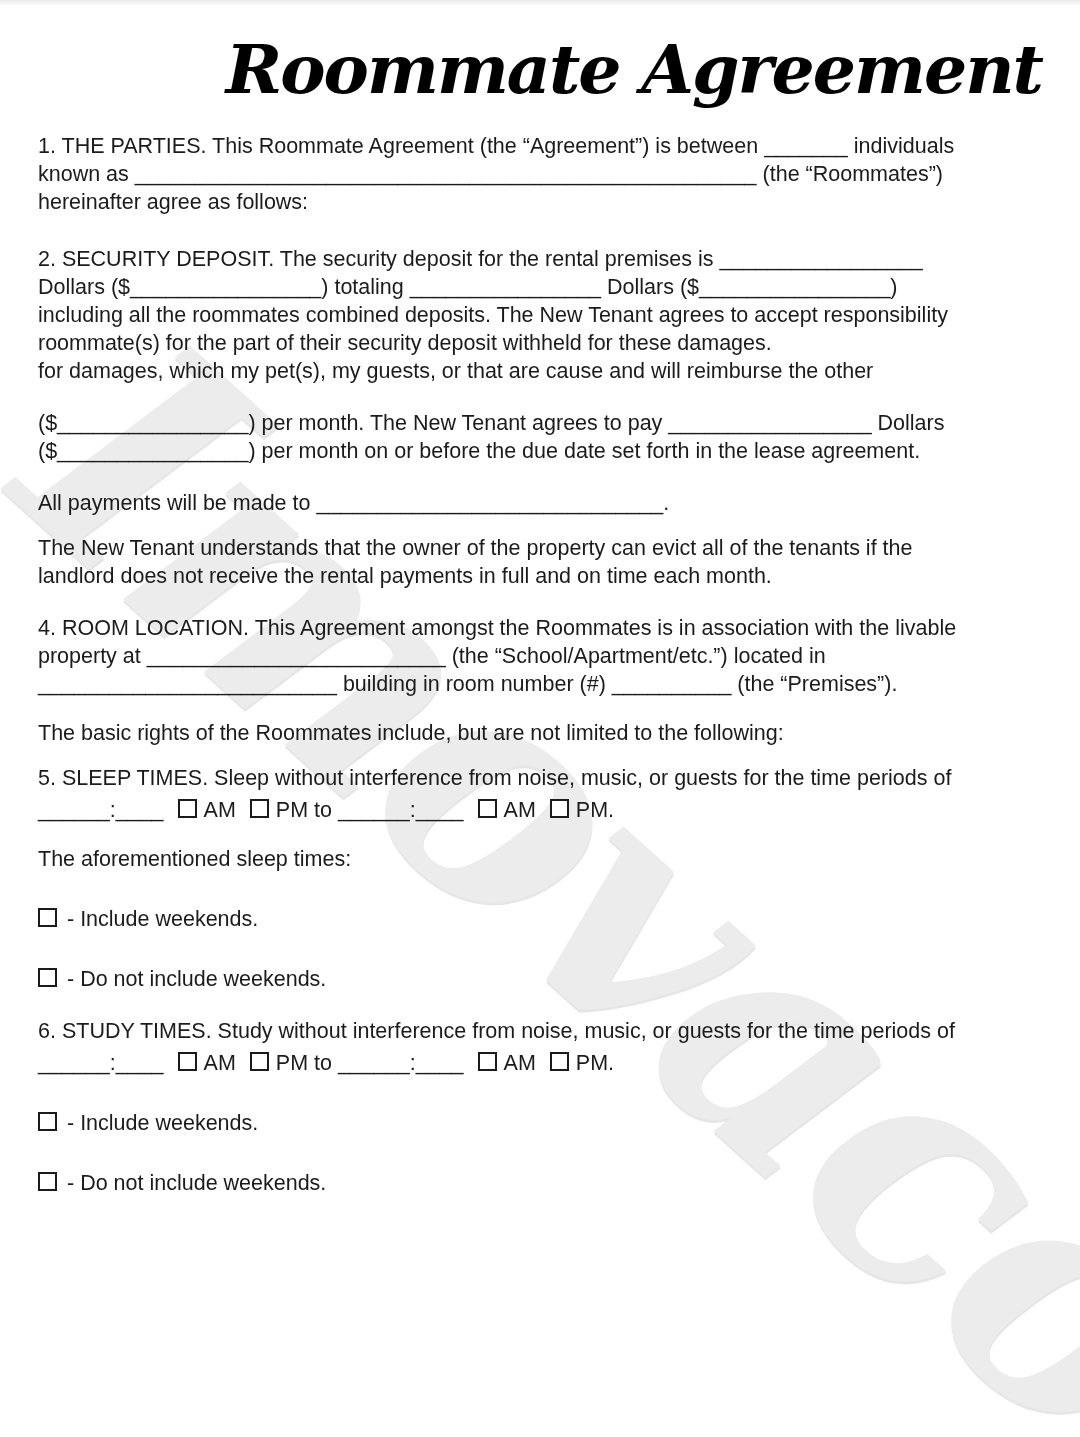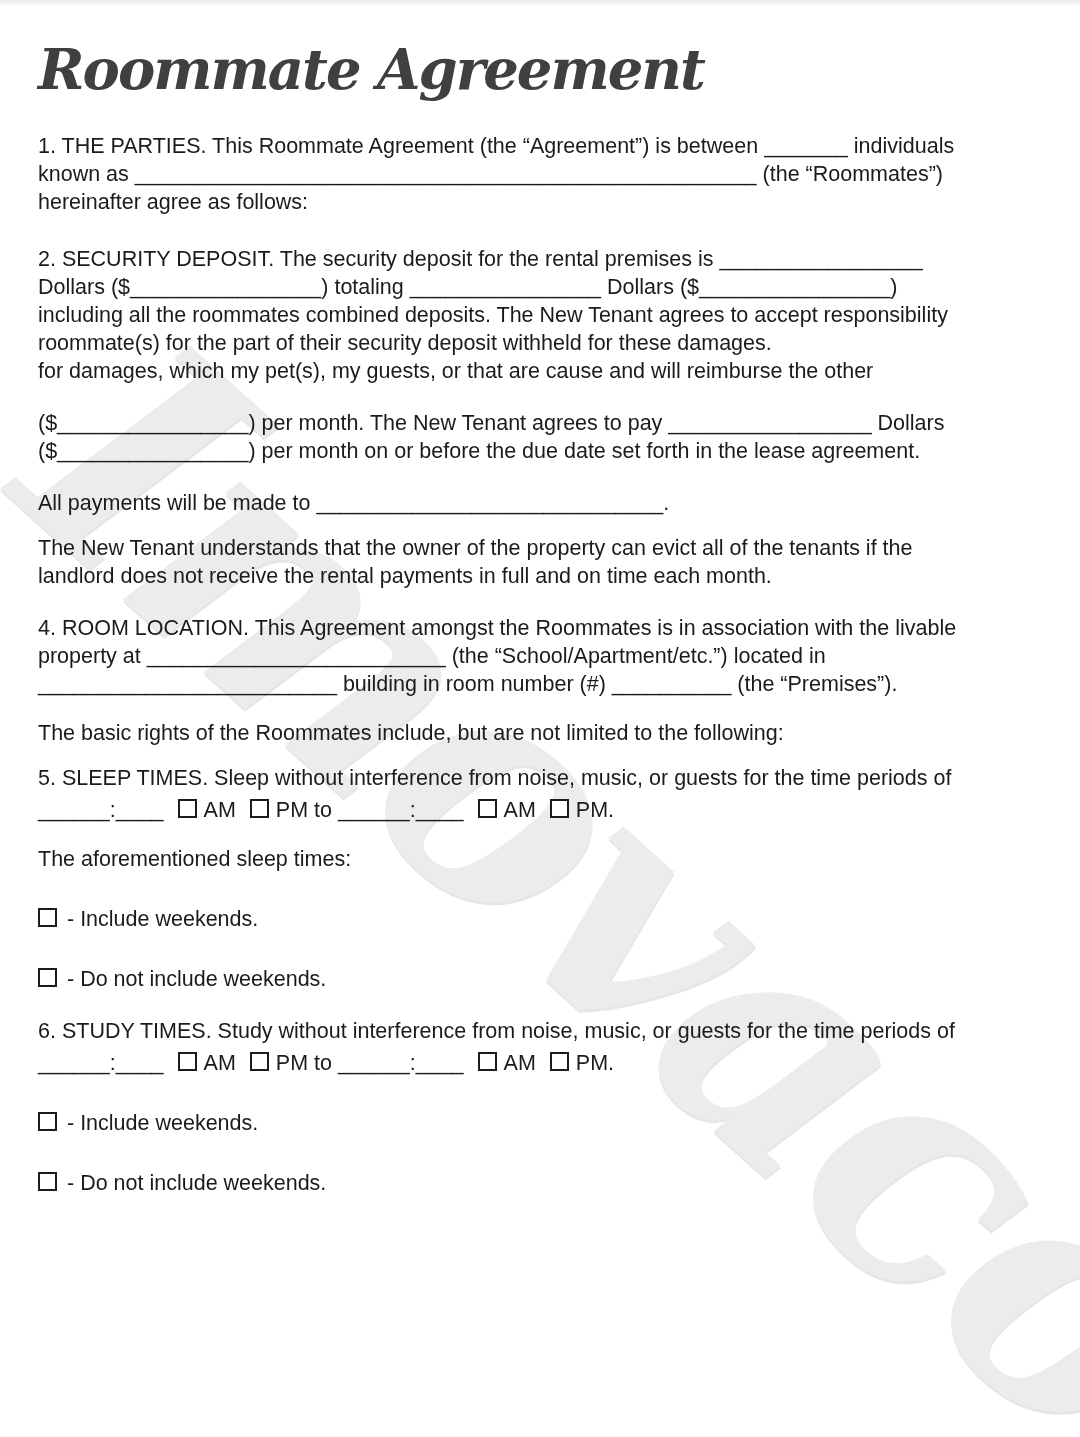--- a/index.html
+++ b/index.html
@@ -40,25 +40,25 @@
     transform-origin: left top;
     white-space: nowrap;
     user-select: none;
     pointer-events: none;
   }
   .content { position: relative; z-index: 1; }
   .title {
     font-family: "DejaVu Serif", serif;
     font-style: italic;
     font-weight: bold;
-    font-size: 56px;
+    font-size: 68px;
     line-height: 110px;
-    text-align: left;
+    text-align: right;
     margin: 14px 0 8px 0;
-    color: #404040;
+    color: #000000;
     letter-spacing: -2px;
   }
   .para { margin-top: 17px; }
   .para.first { margin-top: 0; }
   .line { display: block; }
   .heading { font-weight: normal; }
   .time-line { margin-top: 4px; white-space: nowrap; }
   .checkbox {
     display: inline-block;
     width: 15px;

